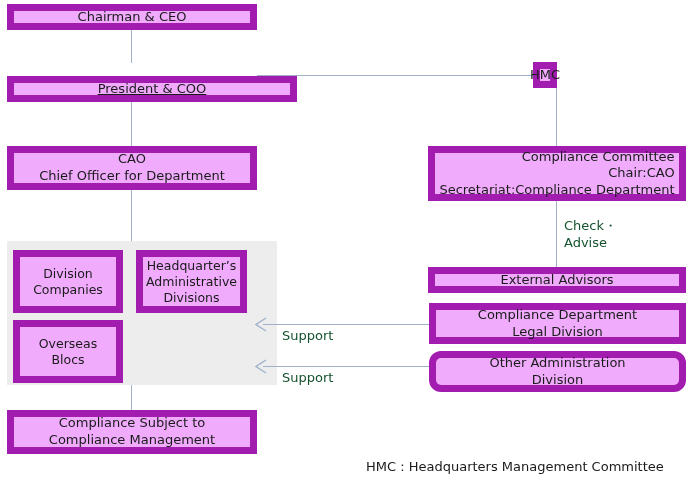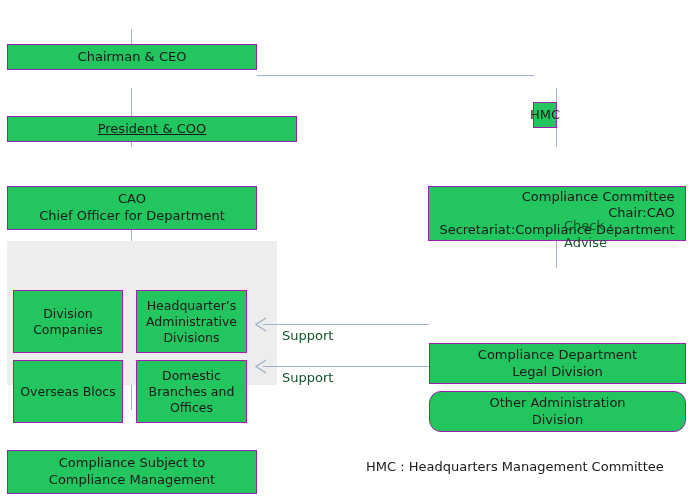--- a/index.html
+++ b/index.html
@@ -11,32 +11,31 @@
     position: relative;
     width: 700px;
     height: 496px;
     background: #ffffff;
     font-family: "DejaVu Sans", sans-serif;
     overflow: hidden;
   }
   .box {
     position: absolute;
     box-sizing: border-box;
-    border: 1px solid #a21caf;
-    background: #22c55e;
+    border: 7px solid #a21caf;
+    background: #f0abfc;
     display: flex;
     align-items: center;
     justify-content: center;
     text-align: center;
     color: #1a1a1a;
     font-size: 13px;
     line-height: 1.28;
     white-space: pre-line;
     padding: 1px 3px;
-    margin-top: 40px;
   }
   .box.small { font-size: 12.5px; }
   .gray-panel {
     position: absolute;
     box-sizing: border-box;
     background: #ededed;
     border: none;
   }
   .vline {
     position: absolute;
@@ -107,33 +106,31 @@
 
   <div class="box small" style="left:13px; top:250px; width:110px; height:63px;">Division
 Companies</div>
 
   <div class="box small" style="left:136px; top:250px; width:111px; height:63px;">Headquarter’s
 Administrative
 Divisions</div>
 
   <div class="box small" style="left:13px; top:320px; width:110px; height:63px;">Overseas Blocs</div>
 
-  <div class="box small" style="left:136px; top:320px; width:111px; height:63px;">Domestic
-Branches and
-Offices</div>
 
   <div class="box" style="left:7px; top:410px; width:250px; height:44px;">Compliance Subject to
 Compliance Management</div>
 
   <div class="box" style="left:533px; top:62px; width:24px; height:26px;">HMC</div>
 
   <div class="box" style="left:428px; top:146px; width:258px; height:55px;text-align:right;">Compliance Committee
 Chair:CAO
 Secretariat:Compliance Department</div>
 
+  <div class="box" style="left:428px; top:267px; width:258px; height:26px;">External Advisors</div>
 
   <div class="box" style="left:429px; top:303px; width:257px; height:41px;">Compliance Department
 Legal Division</div>
 
   <div class="box" style="left:429px; top:351px; width:257px; height:41px;border-radius:12px;">Other Administration
 Division</div>
 
   <div class="arrow-line" style="left:263px; top:324px; width:166px;"></div>
   <div class="arrow-head" style="left:255px; top:317px;">
     <svg width="12" height="15" viewBox="0 0 12 15">

